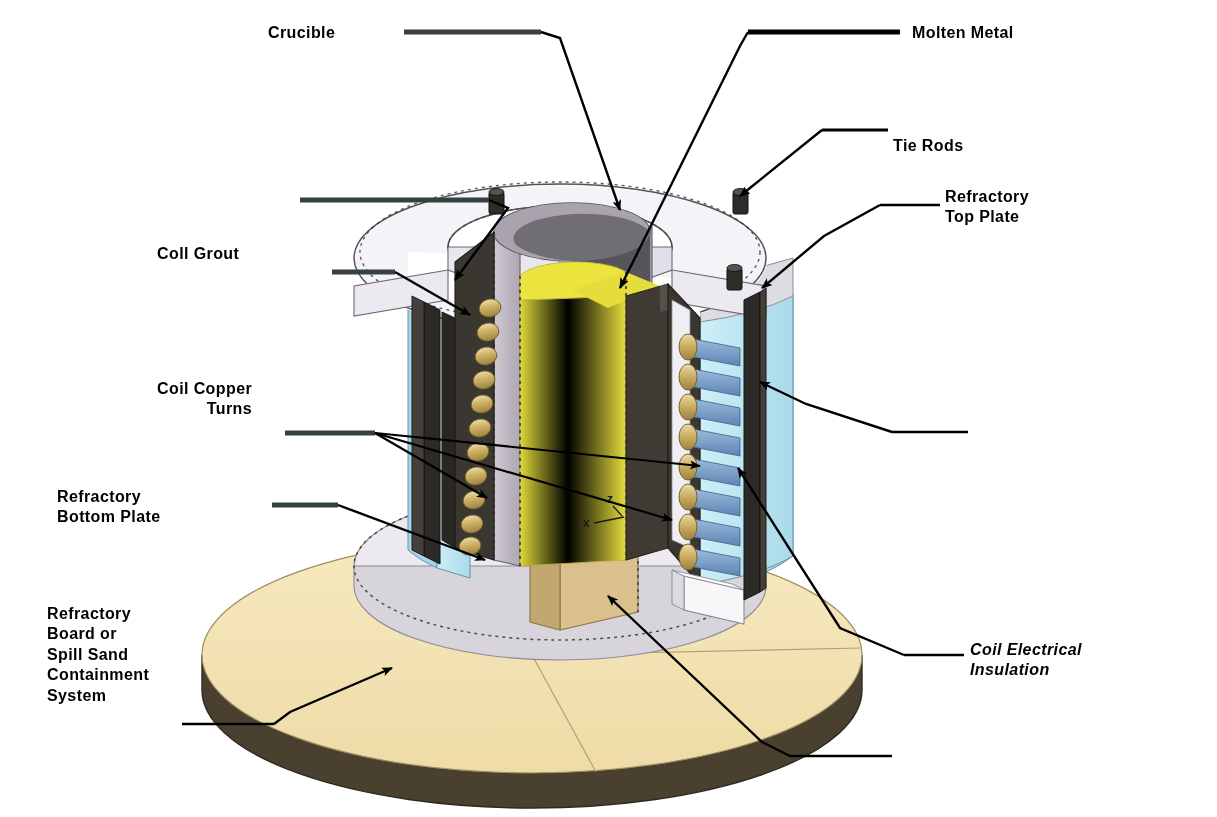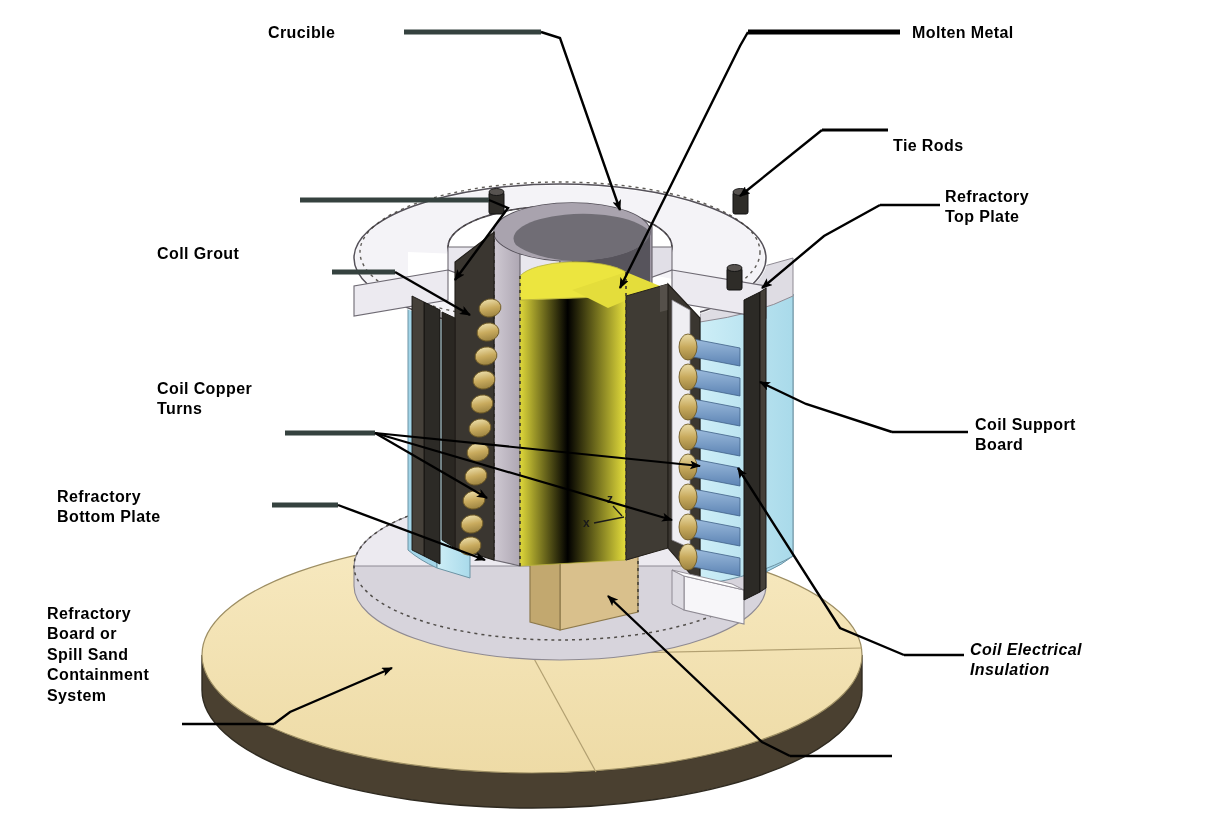--- a/index.html
+++ b/index.html
@@ -299,39 +299,37 @@
       <path d="M790,756 L892,756" stroke="#000" stroke-width="2.6"></path>
       <path d="M790,756 L762,742 L608,596" marker-end="url(#arrowhead)"></path>
     </g>
   </svg>
 
   <div class="label left-align" style="left:268px; top:23px;">Crucible</div>
 
 
   <div class="label left-align" style="left:157px; top:244px;">Coll Grout</div>
 
-  <div class="label left-align" style="left:157px; top:379px;">Coil Copper
+  <div class="label left-align" style="left:157px; top:379px;text-align:right;">Coil Copper
 Turns</div>
 
   <div class="label left-align" style="left:57px; top:487px;">Refractory
 Bottom Plate</div>
 
   <div class="label left-align" style="left:47px; top:604px;">Refractory
 Board or
 Spill Sand
 Containment
 System</div>
 
   <div class="label right-align" style="left:912px; top:23px;">Molten Metal</div>
 
   <div class="label right-align" style="left:893px; top:112px;margin-top:24px;">Tie Rods</div>
 
   <div class="label right-align" style="left:945px; top:187px;">Refractory
 Top Plate</div>
 
-  <div class="label right-align" style="left:975px; top:415px;">Coil Support
-Board</div>
 
   <div class="label right-align" style="left:970px; top:640px;font-style:italic;">Coil Electrical
 Insulation</div>
 
 
 </div>
 
 </body></html>

